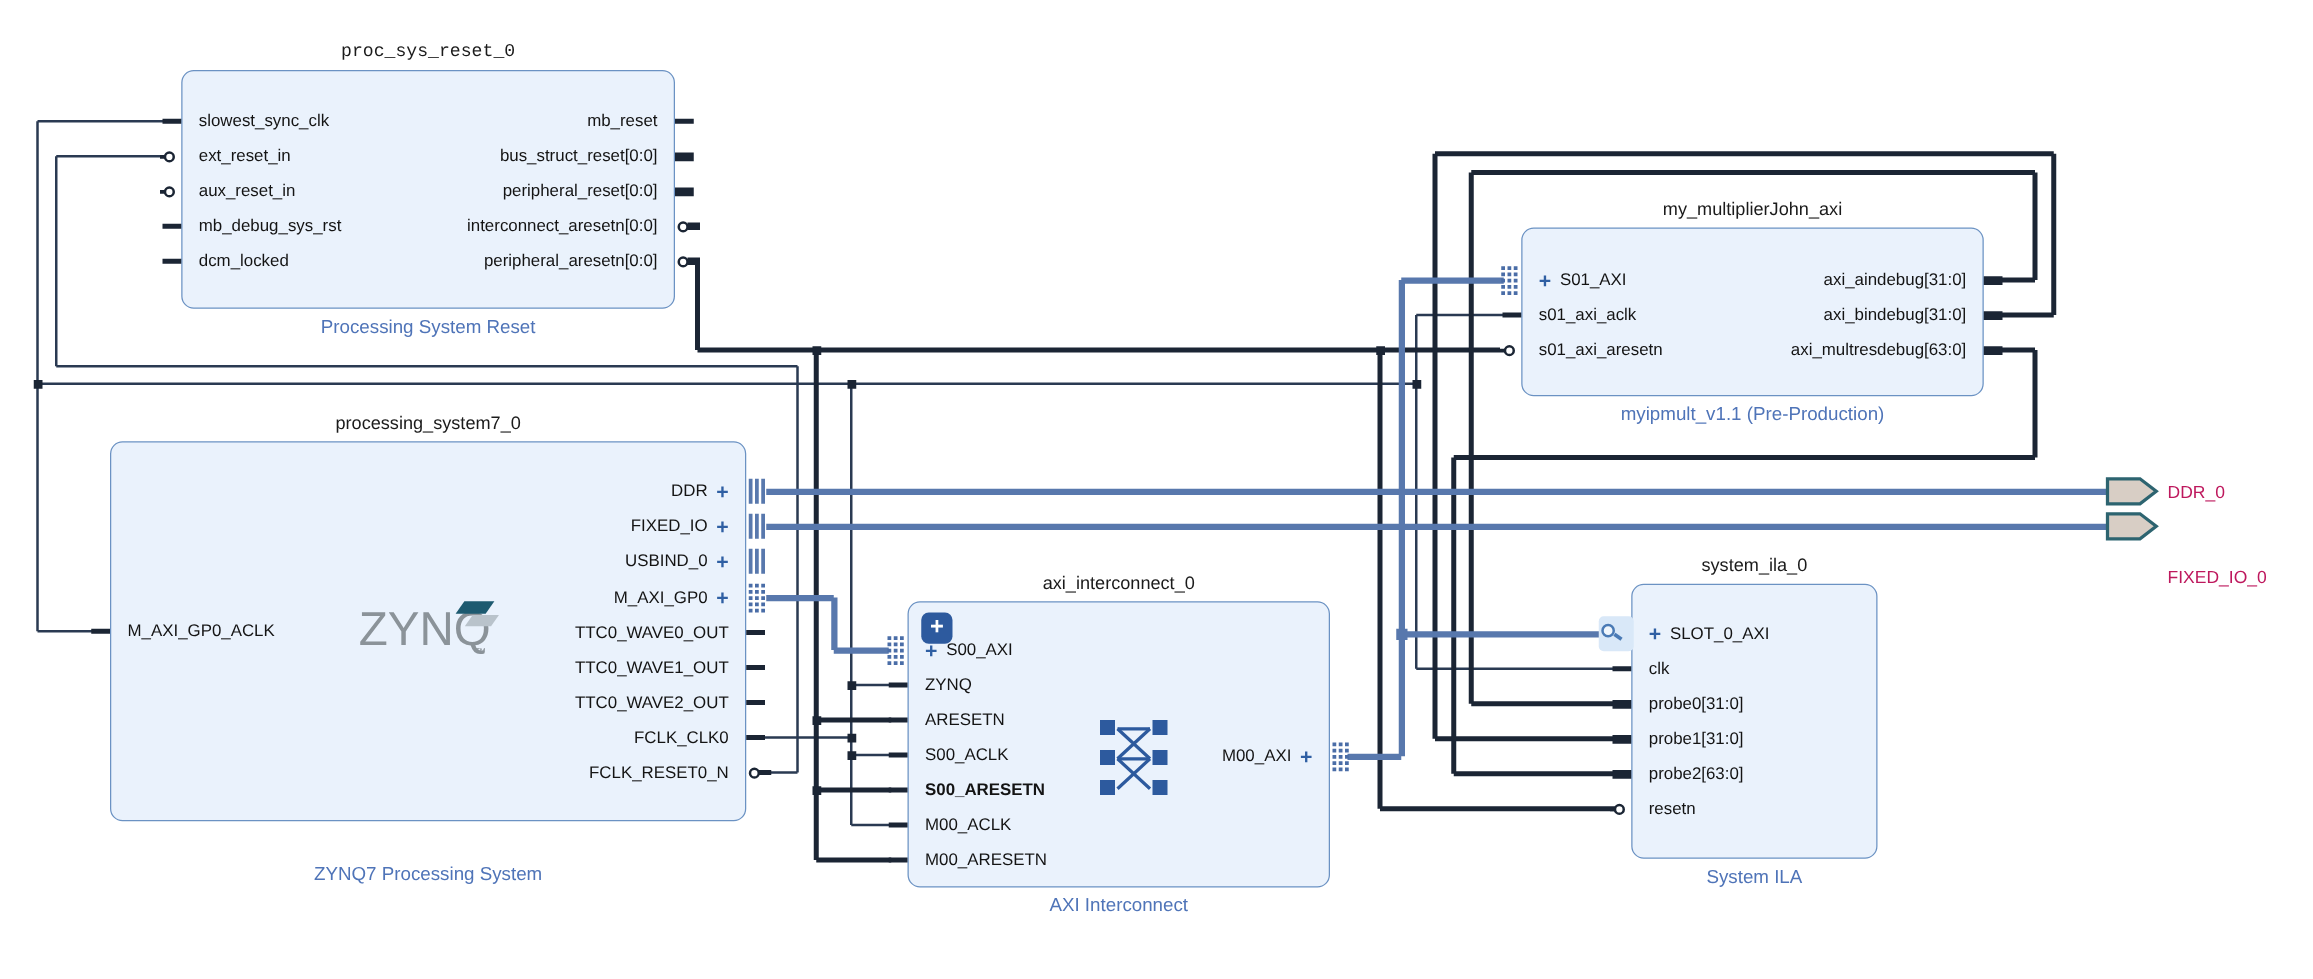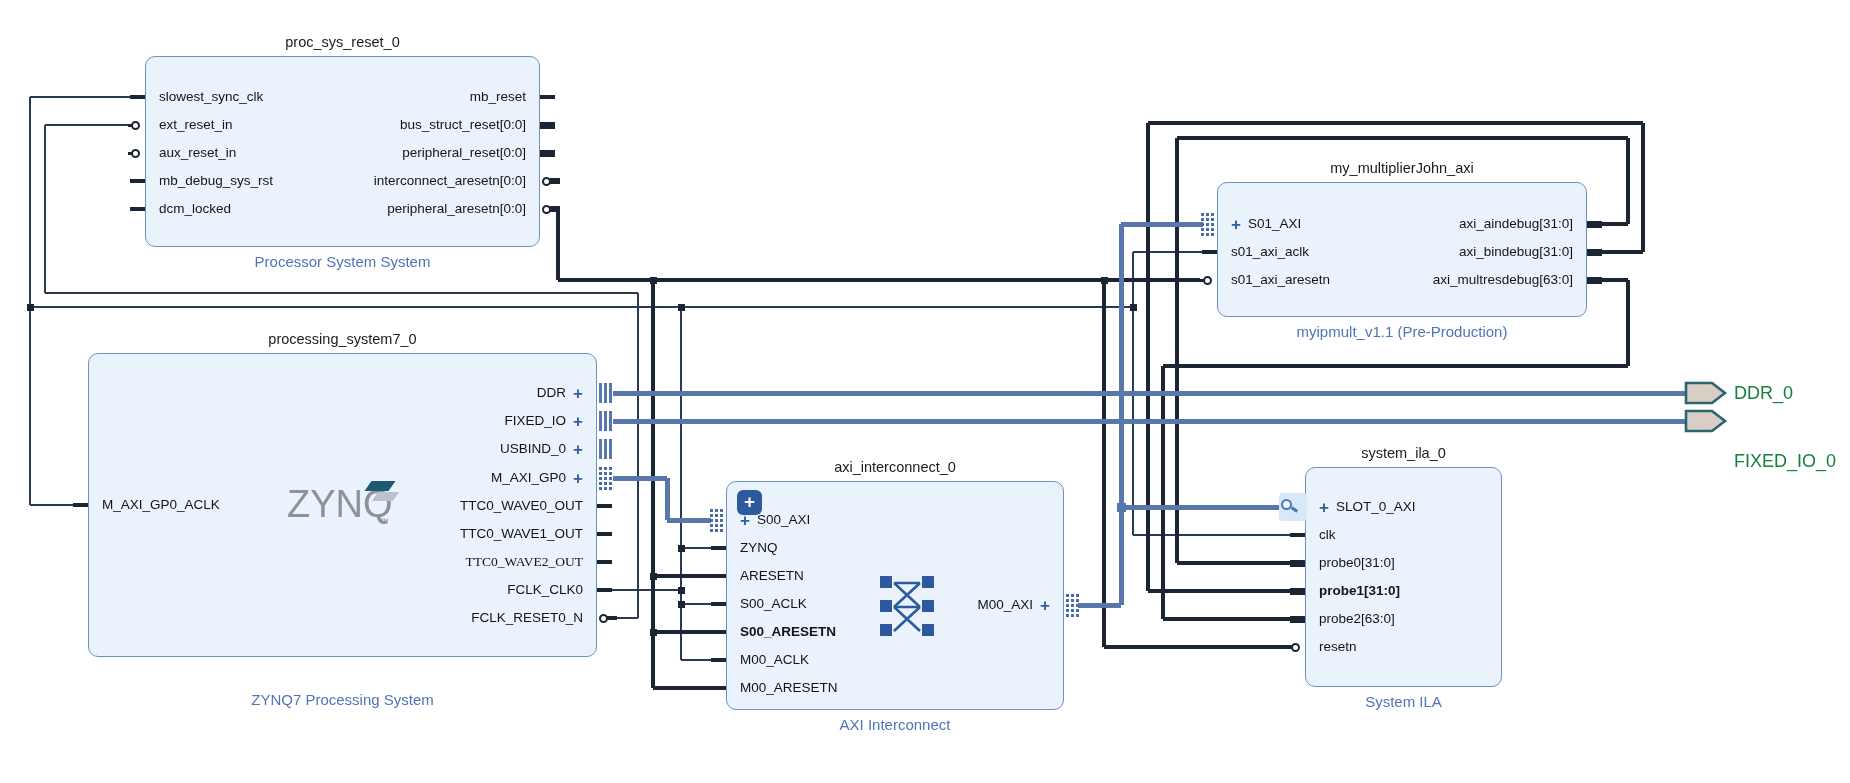--- a/index.html
+++ b/index.html
@@ -28,21 +28,21 @@
   .expand-btn{position:absolute;width:25px;height:25px;background:#2d5a9e;border-radius:6px;color:#ffffff;
     font-size:19px;font-weight:bold;text-align:center;line-height:24px;}
   .expand-btn::before{content:"+";}
   .mag-bg{position:absolute;background:#d9e8f8;border-radius:4px;}
   .mag-circle{position:absolute;width:11px;height:11px;border:2.2px solid #4a7ab5;border-radius:50%;background:rgba(255,255,255,.6);box-sizing:border-box;}
   .mag-handle{position:absolute;width:7px;height:2.5px;background:#4a7ab5;transform:rotate(35deg);}
   .zynq-logo{position:absolute;font-size:38px;color:#8b9399;letter-spacing:0px;}
   .zynq-tm{position:absolute;font-size:9px;color:#8b9399;}
   .zynq-arrow1{position:absolute;width:24px;height:10px;background:#1d5a70;transform:skewX(-35deg);}
   .zynq-arrow2{position:absolute;width:21px;height:9px;background:#b9c3cb;transform:skewX(-35deg);}
-  .extport-text{position:absolute;font-size:18px;color:#15803d;white-space:nowrap;height:20px;line-height:20px;}
+  .extport-text{position:absolute;font-size:14px;color:#be185d;white-space:nowrap;height:20px;line-height:20px;}
   svg{position:absolute;overflow:visible;}
 </style>
 </head>
 <body>
 
 <div id="canvas">
     <div class="w thin" style="left: 30px; top: 96px; width: 101px; height: 2px;"></div>
     <div class="w thin" style="left: 29px; top: 97px; width: 2px; height: 408px;"></div>
     <div class="w thin" style="left: 30px; top: 504px; width: 44px; height: 2px;"></div>
     <div class="w thin" style="left: 30px; top: 306px; width: 1103px; height: 2px;"></div>
@@ -96,22 +96,22 @@
     <div class="dot dark" style="left: 649.5px; top: 572.5px; width: 7px; height: 7px;"></div>
     <div class="dot dark" style="left: 649.5px; top: 628.5px; width: 7px; height: 7px;"></div>
     <div class="dot dark" style="left: 677.5px; top: 303.5px; width: 7px; height: 7px;"></div>
     <div class="dot dark" style="left: 677.5px; top: 544.5px; width: 7px; height: 7px;"></div>
     <div class="dot dark" style="left: 677.5px; top: 586.5px; width: 7px; height: 7px;"></div>
     <div class="dot dark" style="left: 677.5px; top: 600.5px; width: 7px; height: 7px;"></div>
     <div class="dot dark" style="left: 1100.5px; top: 276.5px; width: 7px; height: 7px;"></div>
     <div class="dot dark" style="left: 1129.5px; top: 303.5px; width: 7px; height: 7px;"></div>
     <div class="dot blue" style="left: 1116.5px; top: 502.5px; width: 9px; height: 9px;"></div>
     <div class="blk" style="left: 145px; top: 56px; width: 395px; height: 191px;"></div>
-    <div class="blk-title" style="left: 342.5px; top: 34px;">proc_sys_reset_0</div>
-    <div class="blk-label" style="left: 342.5px; top: 253px;">Processor System System</div>
+    <div class="blk-title" style="left: 342.5px; top: 34px; font-family: Liberation Mono, monospace;">proc_sys_reset_0</div>
+    <div class="blk-label" style="left: 342.5px; top: 253px;">Processing System Reset</div>
     <div class="port pl" style="left: 159px; top: 87px;">
       <span>slowest_sync_clk</span>
     </div>
     <div class="stub" style="left: 130px; top: 95px; width: 15px; height: 4px;"></div>
     <div class="port pl" style="left: 159px; top: 115px;">
       <span>ext_reset_in</span>
     </div>
     <div class="circ" style="left: 131px; top: 120.5px;"></div>
     <div class="stub" style="left: 128px; top: 123.5px; width: 4px; height: 3px;"></div>
     <div class="port pl" style="left: 159px; top: 143px;">
@@ -197,21 +197,21 @@
     <div class="ifdot" style="left: 604px; top: 487px;"></div>
     <div class="ifdot" style="left: 609px; top: 487px;"></div>
     <div class="port pr" style="right: 1267px; top: 496px;">
       <span>TTC0_WAVE0_OUT</span>
     </div>
     <div class="stub" style="left: 597px; top: 504px; width: 15px; height: 4px;"></div>
     <div class="port pr" style="right: 1267px; top: 524px;">
       <span>TTC0_WAVE1_OUT</span>
     </div>
     <div class="stub" style="left: 597px; top: 532px; width: 15px; height: 4px;"></div>
-    <div class="port pr" style="right: 1267px; top: 552px; font-family: Liberation Serif, serif;">
+    <div class="port pr" style="right: 1267px; top: 552px;">
       <span>TTC0_WAVE2_OUT</span>
     </div>
     <div class="stub" style="left: 597px; top: 560px; width: 15px; height: 4px;"></div>
     <div class="port pr" style="right: 1267px; top: 580px;">
       <span>FCLK_CLK0</span>
     </div>
     <div class="stub" style="left: 597px; top: 588px; width: 15px; height: 4px;"></div>
     <div class="port pr" style="right: 1267px; top: 608px;">
       <span>FCLK_RESET0_N</span>
     </div>
@@ -354,21 +354,21 @@
     <div class="mag-circle" style="left: 1281px; top: 499px;"></div>
     <div class="mag-handle" style="left: 1291px; top: 508px;"></div>
     <div class="port pl" style="left: 1319px; top: 525px;">
       <span>clk</span>
     </div>
     <div class="stub" style="left: 1290px; top: 533px; width: 15px; height: 4px;"></div>
     <div class="port pl" style="left: 1319px; top: 553px;">
       <span>probe0[31:0]</span>
     </div>
     <div class="stub" style="left: 1290px; top: 559.5px; width: 15px; height: 7px;"></div>
-    <div class="port pl" style="left: 1319px; top: 581px; font-weight: bold;">
+    <div class="port pl" style="left: 1319px; top: 581px;">
       <span>probe1[31:0]</span>
     </div>
     <div class="stub" style="left: 1290px; top: 587.5px; width: 15px; height: 7px;"></div>
     <div class="port pl" style="left: 1319px; top: 609px;">
       <span>probe2[63:0]</span>
     </div>
     <div class="stub" style="left: 1290px; top: 615.5px; width: 15px; height: 7px;"></div>
     <div class="port pl" style="left: 1319px; top: 637px;">
       <span>resetn</span>
     </div>

